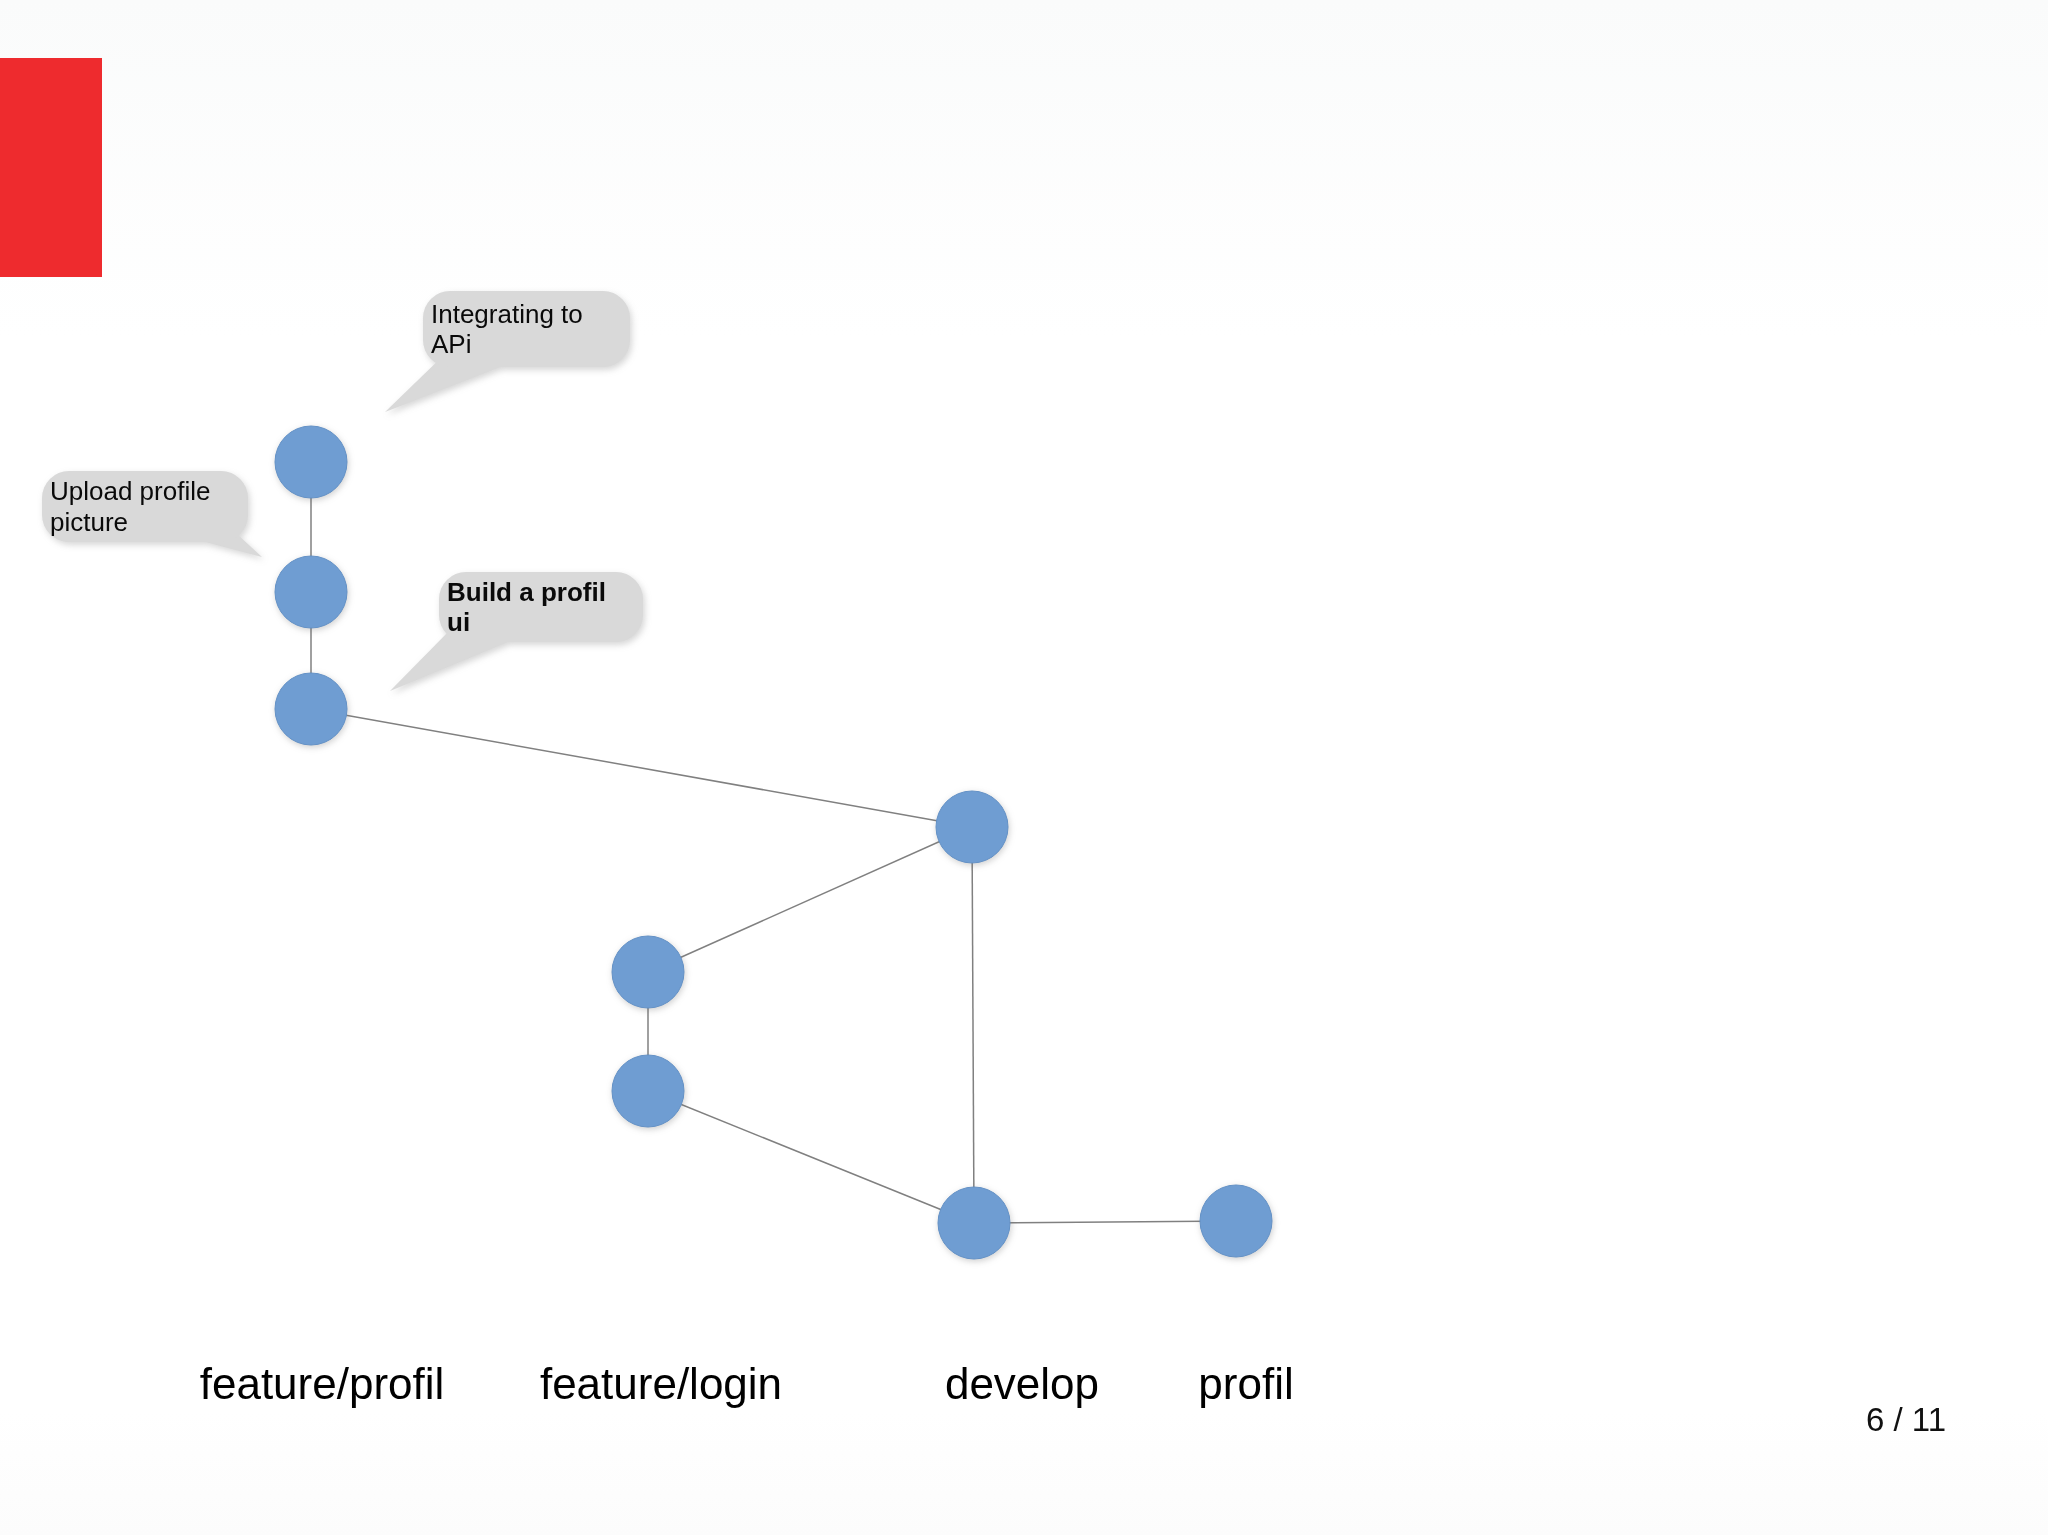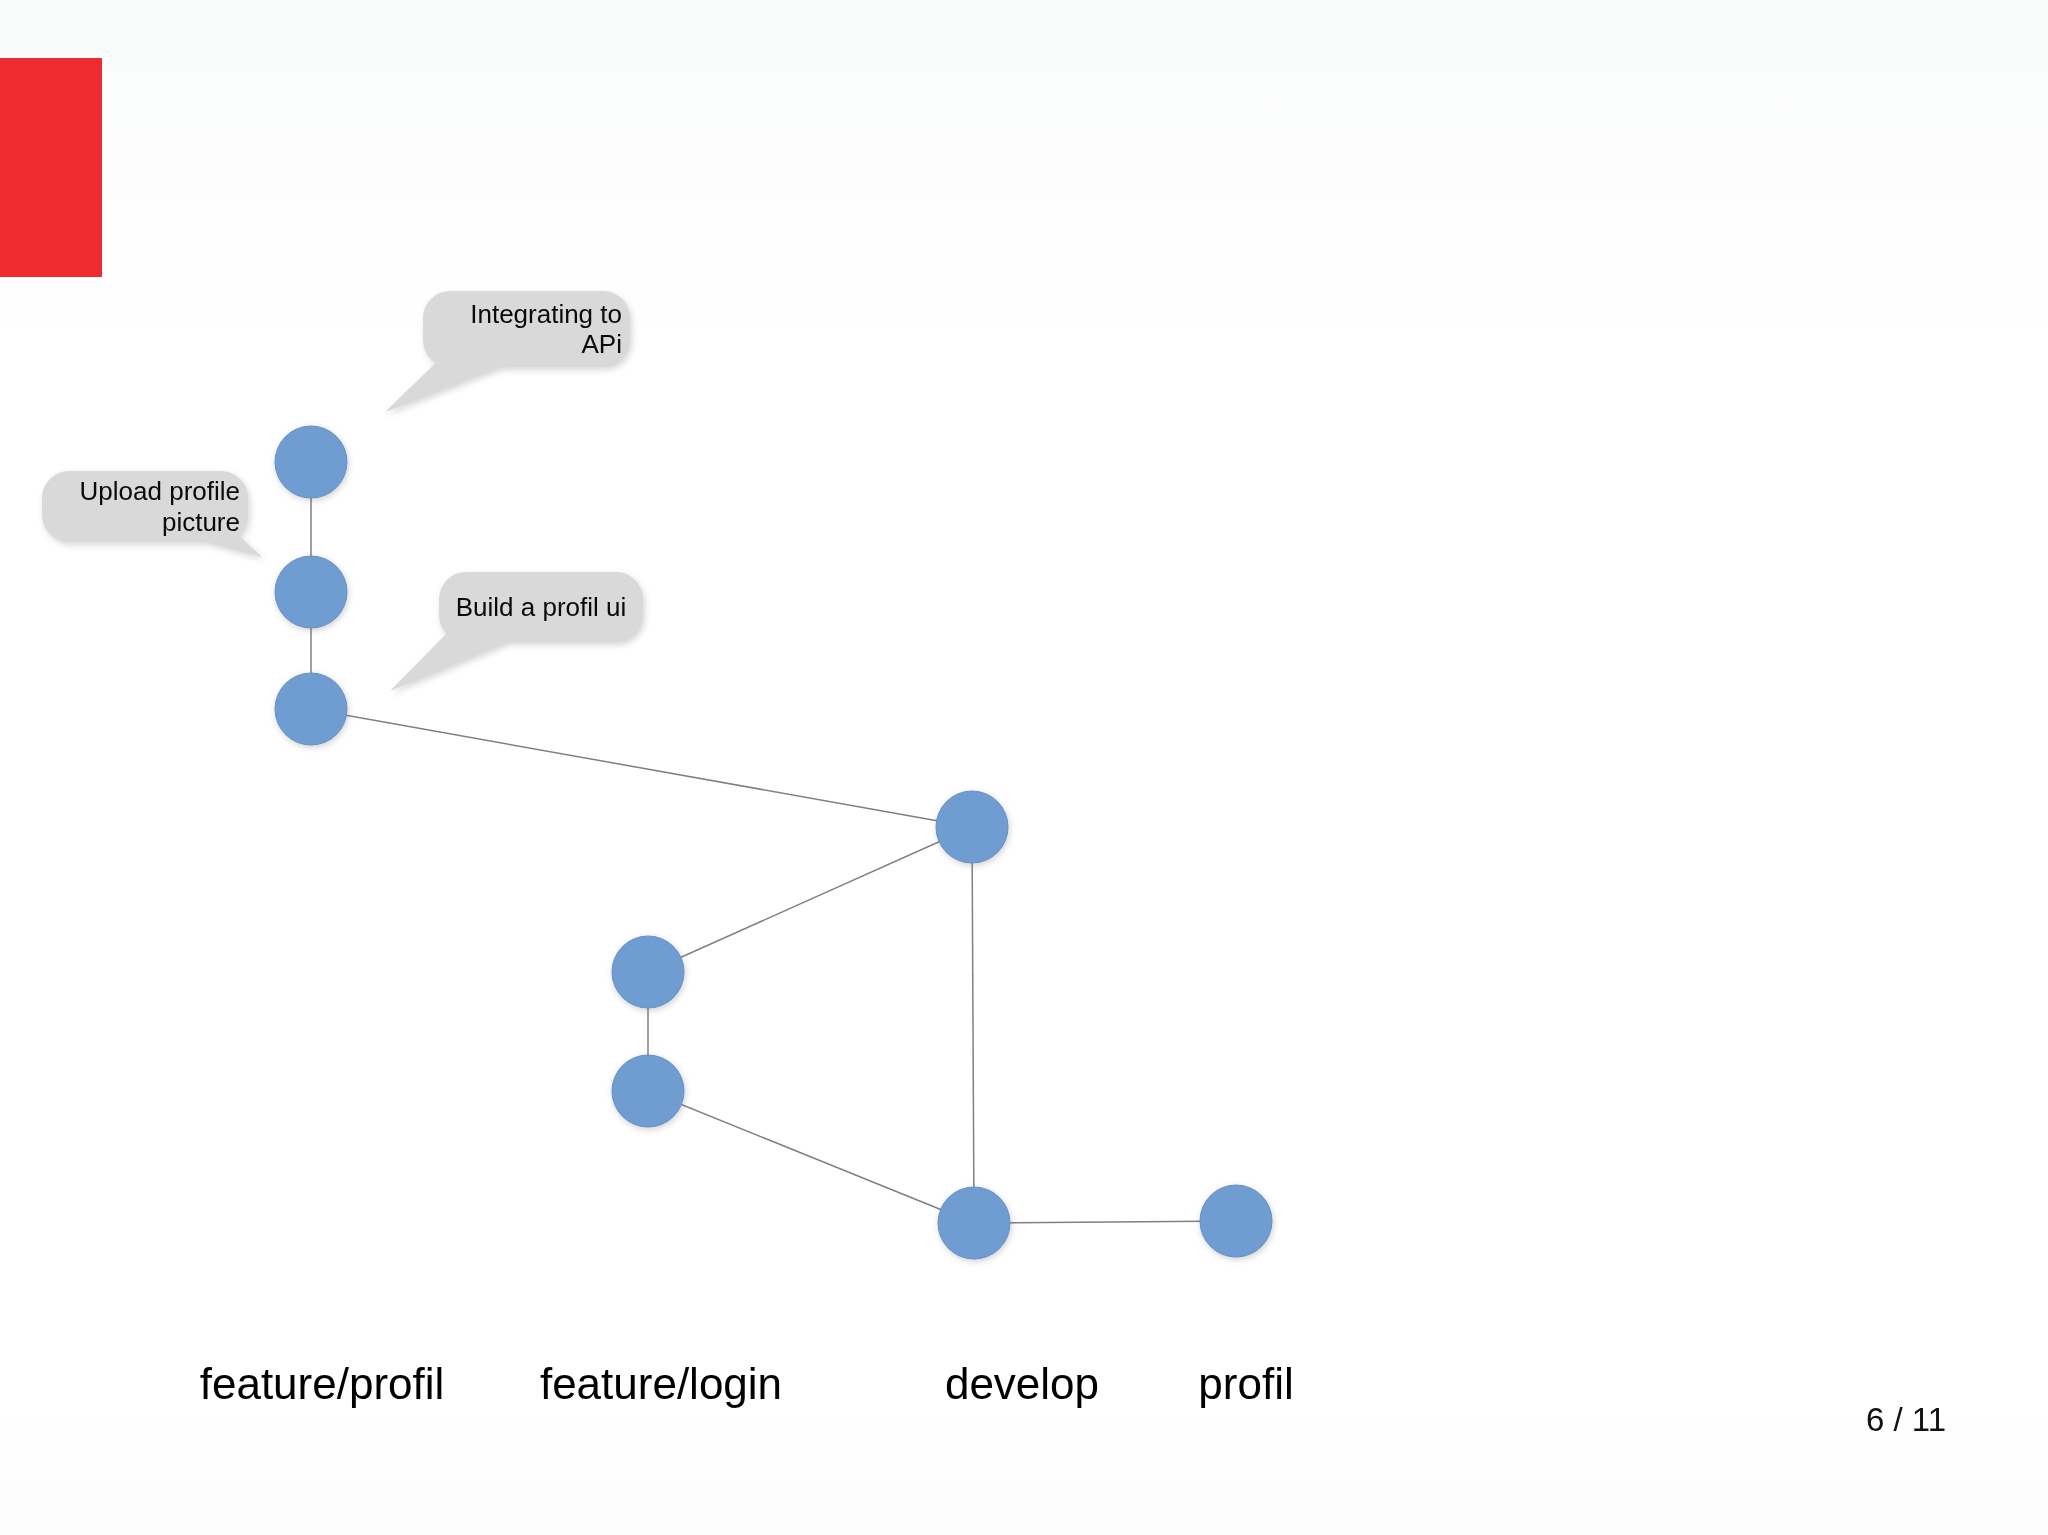--- a/index.html
+++ b/index.html
@@ -23,21 +23,21 @@
     width: 2048px;
     height: 1535px;
   }
   .graph-svg .bubble-shape { filter: drop-shadow(2px 3px 3px rgba(110,110,110,0.28)); }
   .graph-svg .commit-node  { filter: drop-shadow(1px 2px 3px rgba(100,100,100,0.30)); }
   .bubble-label {
     position: absolute;
     display: flex;
     align-items: center;
     justify-content: center;
-    text-align: right;
+    text-align: left;
     font-size: 26px;
     line-height: 1.16;
     color: #0a0a0a;
     padding: 0 8px;
     box-sizing: border-box;
   }
   .branch-label {
     position: absolute;
     transform: translate(-50%, -50%);
     font-size: 44px;
@@ -85,21 +85,21 @@
       <circle cx="311" cy="709" r="36" class="commit-node" fill="#6f9dd2" stroke="#6391c6" stroke-width="1"></circle>
       <circle cx="648" cy="972" r="36" class="commit-node" fill="#6f9dd2" stroke="#6391c6" stroke-width="1"></circle>
       <circle cx="648" cy="1091" r="36" class="commit-node" fill="#6f9dd2" stroke="#6391c6" stroke-width="1"></circle>
       <circle cx="972" cy="827" r="36" class="commit-node" fill="#6f9dd2" stroke="#6391c6" stroke-width="1"></circle>
       <circle cx="974" cy="1223" r="36" class="commit-node" fill="#6f9dd2" stroke="#6391c6" stroke-width="1"></circle>
       <circle cx="1236" cy="1221" r="36" class="commit-node" fill="#6f9dd2" stroke="#6391c6" stroke-width="1"></circle>
     </svg>
 
   <div class="bubble-label" style="left: 423px; top: 291px; width: 207px; height: 76px;">Integrating to APi</div>
   <div class="bubble-label" style="left: 42px; top: 471px; width: 206px; height: 71px;">Upload profile picture</div>
-  <div class="bubble-label" style="left: 439px; top: 572px; width: 204px; height: 70px;">Build a profil ui</div>
+  <div class="bubble-label" style="left: 439px; top: 572px; width: 204px; height: 70px; font-weight: bold;">Build a profil ui</div>
 
   <div class="branch-label" style="left: 322px; top: 1384px;">feature/profil</div>
   <div class="branch-label" style="left: 661px; top: 1384px;">feature/login</div>
   <div class="branch-label" style="left: 990px; top: 1384px; margin-left: 32px;">develop</div>
   <div class="branch-label" style="left: 1246px; top: 1384px;">profil</div>
 
   <div class="page-number">6 / 11</div>
 
 </div>
 

